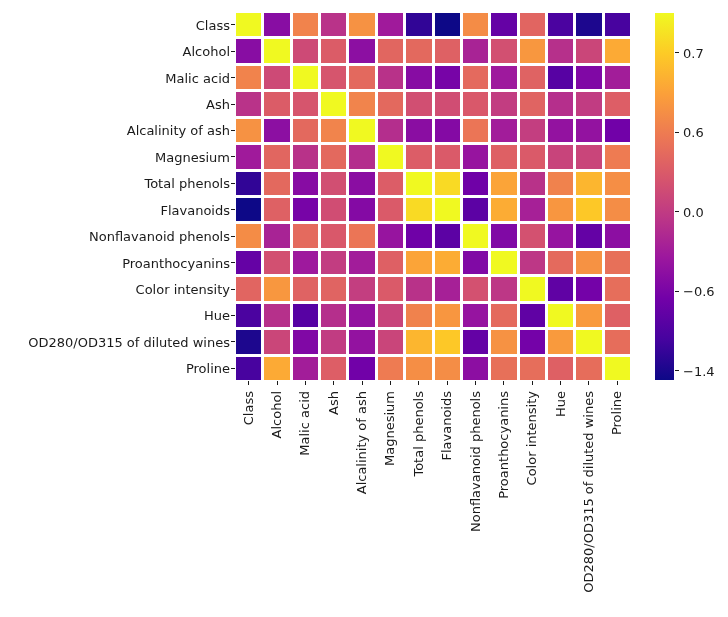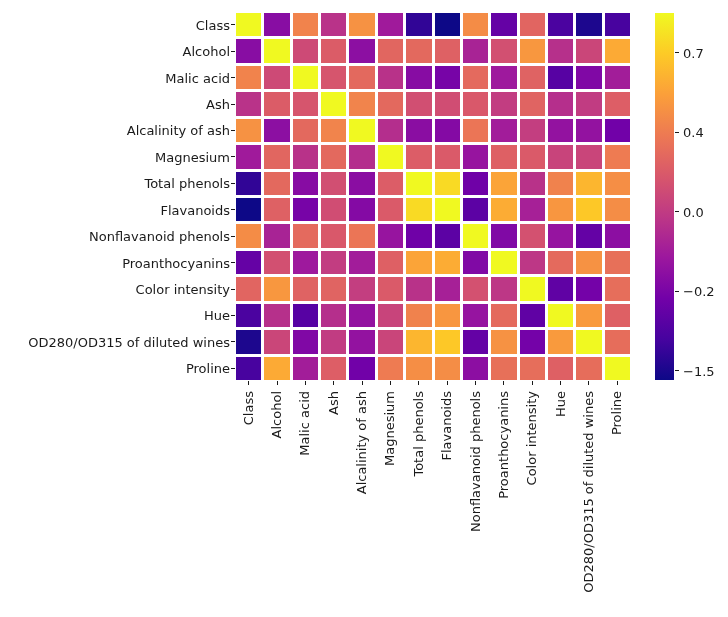--- a/index.html
+++ b/index.html
@@ -300,18 +300,18 @@
   <div class="colorbar" id="colorbar" style="background: linear-gradient(to top, rgb(13, 8, 135) 0%, rgb(70, 3, 159) 11.11%, rgb(114, 1, 168) 22.22%, rgb(156, 23, 158) 33.33%, rgb(189, 55, 134) 44.44%, rgb(216, 87, 107) 55.56%, rgb(237, 121, 83) 66.67%, rgb(251, 159, 58) 77.78%, rgb(253, 202, 38) 88.89%, rgb(240, 249, 33) 100%);"></div>
   <div id="cbticks">
       <div class="cbtick" style="top: 52.2401px;"></div>
       <div class="cbtick" style="top: 131.72px;"></div>
       <div class="cbtick" style="top: 211.201px;"></div>
       <div class="cbtick" style="top: 290.681px;"></div>
       <div class="cbtick" style="top: 370.161px;"></div>
     </div>
   <div id="cblabels">
       <div class="cblabel" style="top: 52.7401px;">0.7</div>
-      <div class="cblabel" style="top: 132.22px;">0.4</div>
+      <div class="cblabel" style="top: 132.22px;">0.6</div>
       <div class="cblabel" style="top: 211.701px;">0.0</div>
-      <div class="cblabel" style="top: 291.181px;">−0.2</div>
-      <div class="cblabel" style="top: 370.661px;">−1.5</div>
+      <div class="cblabel" style="top: 291.181px;">−0.6</div>
+      <div class="cblabel" style="top: 370.661px;">−1.4</div>
     </div>
 </div>
 
 </body></html>

